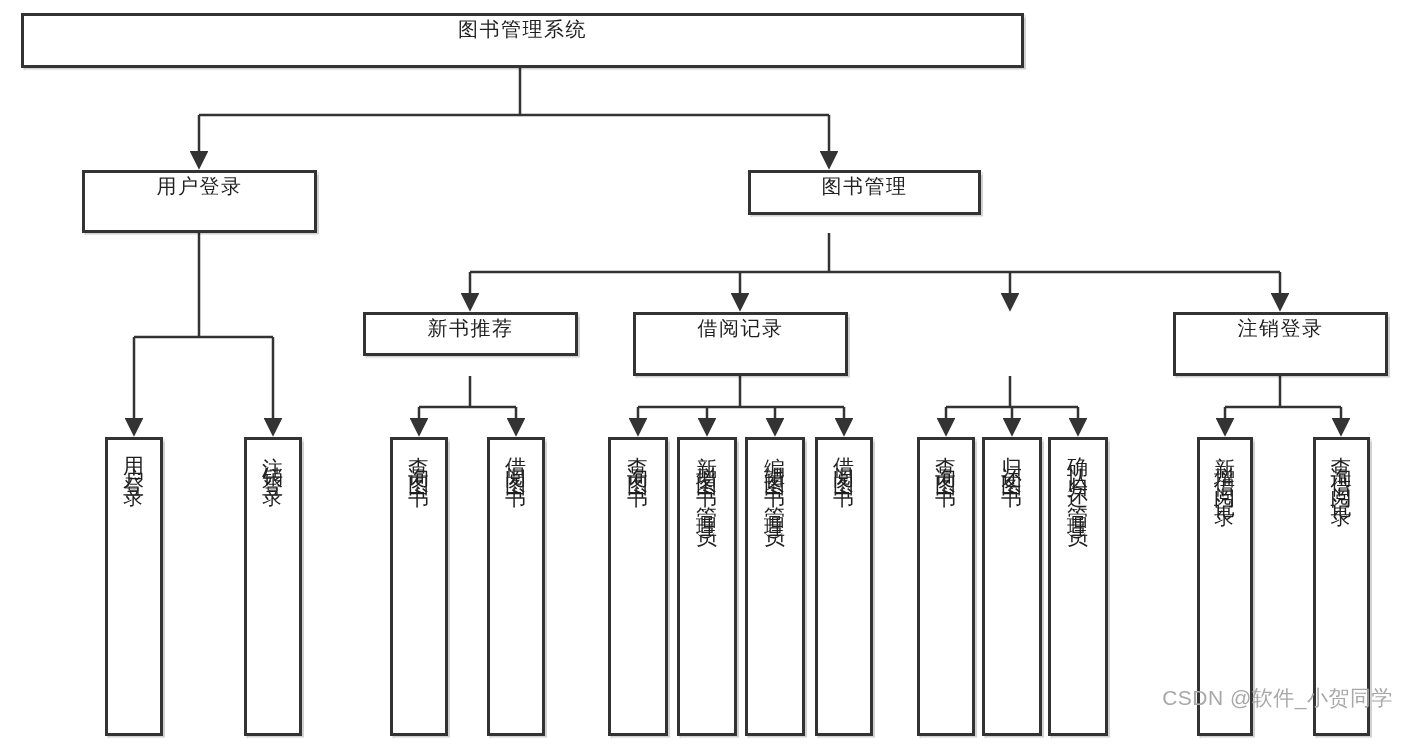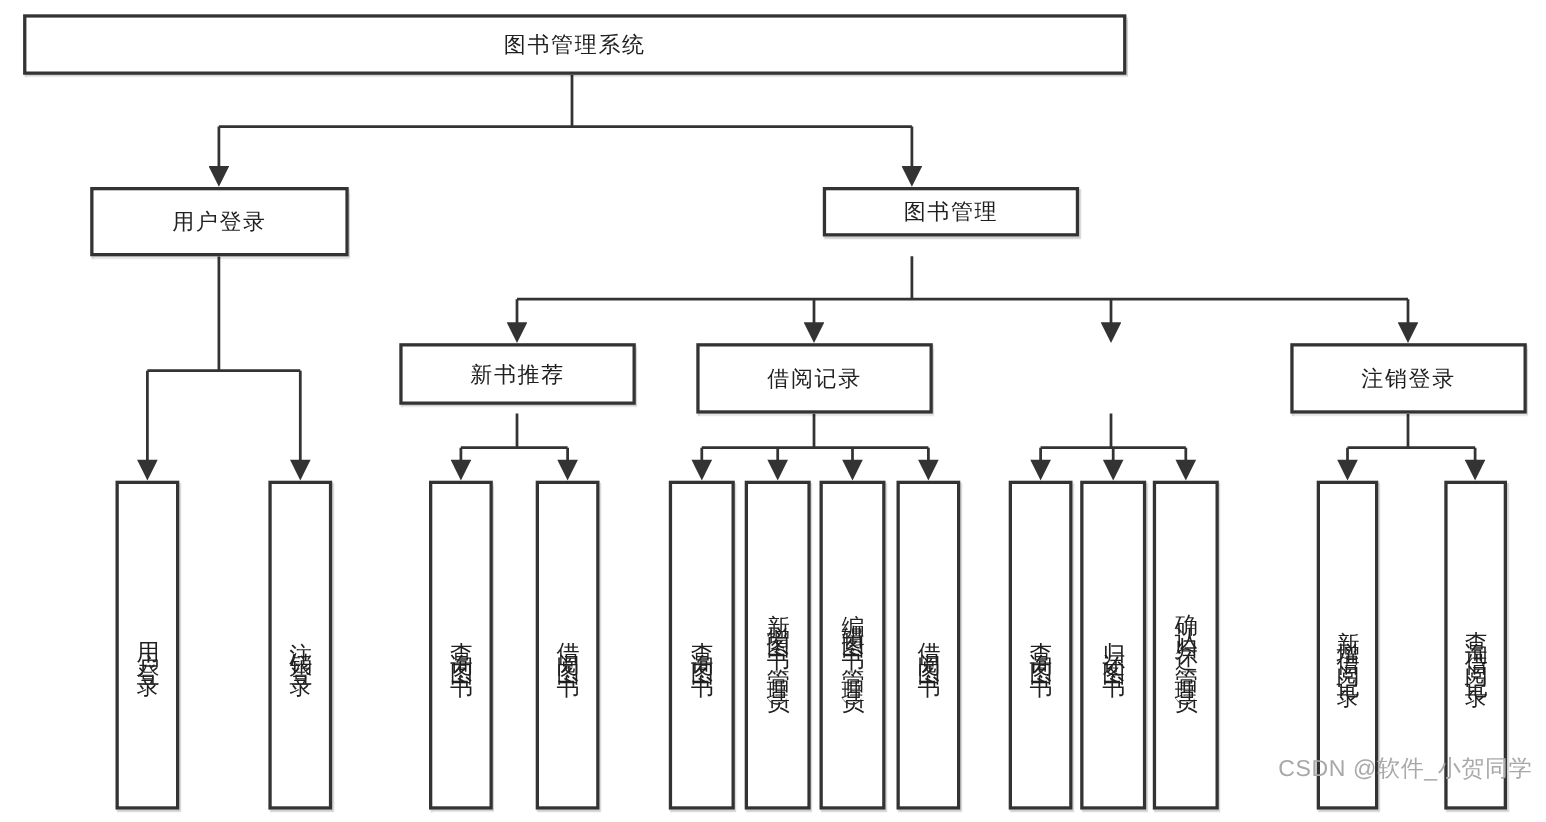--- a/index.html
+++ b/index.html
@@ -10,21 +10,21 @@
     font-family:"Liberation Sans", sans-serif;
     overflow:hidden;
   }
   .wires{position:absolute;left:0;top:0;}
   .box{
     position:absolute;
     box-sizing:border-box;
     border:3px solid #333333;
     background:#ffffff;
     display:flex;
-    align-items:center;
+    align-items:flex-start;
     justify-content:center;
     box-shadow:1.5px 2px 1px rgba(0,0,0,0.18);
   }
   .box.h .lbl{
     font-size:20px;
     color:#1f1f1f;
     letter-spacing:1.5px;
     white-space:nowrap;
   }
   .box.v .lbl{
@@ -92,21 +92,21 @@
     <span class="lbl">图书管理系统</span>
   </div>
 
   <div class="box h" style="left:82px;top:170px;width:235px;height:63px">
     <span class="lbl">用户登录</span>
   </div>
   <div class="box h" style="left:748px;top:170px;width:233px;height:45px">
     <span class="lbl">图书管理</span>
   </div>
 
-  <div class="box h" style="left:363px;top:312px;width:215px;height:56px">
+  <div class="box h" style="left:363px;top:312px;width:215px;height:44px">
     <span class="lbl">新书推荐</span>
   </div>
   <div class="box h" style="left:633px;top:312px;width:215px;height:64px">
     <span class="lbl">借阅记录</span>
   </div>
   <div class="box h" style="left:1173px;top:312px;width:215px;height:64px">
     <span class="lbl">注销登录</span>
   </div>
 
   <div class="box v" style="left:105px;top:437px;width:58px;height:299px">

